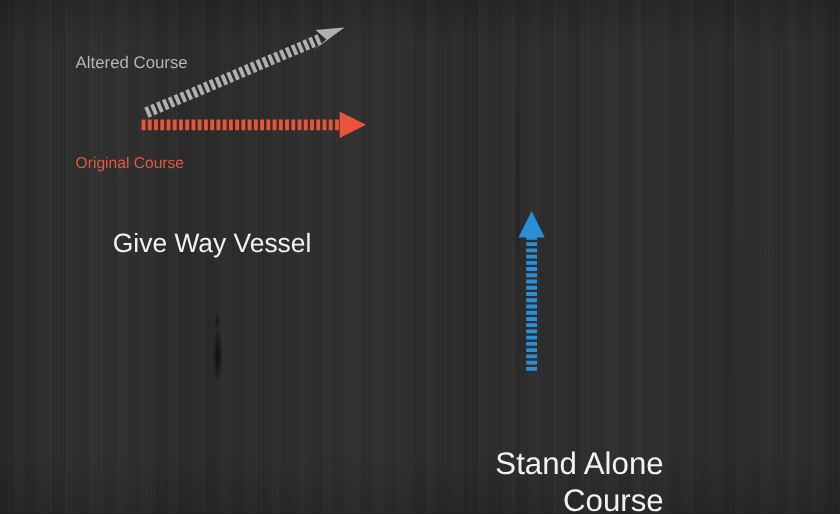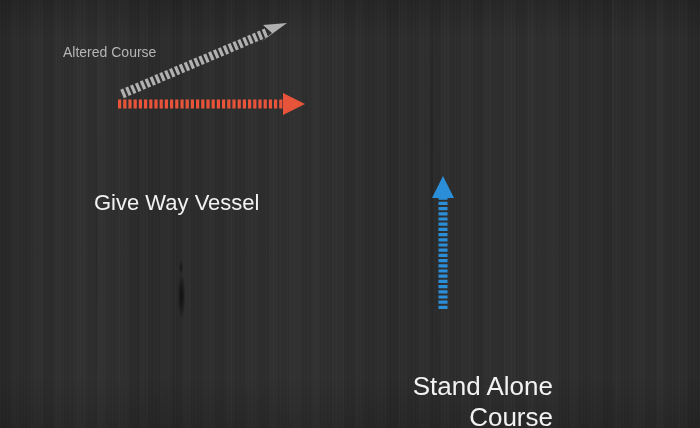--- a/index.html
+++ b/index.html
@@ -155,20 +155,21 @@
 
     <g>
       <line x1="443" y1="309" x2="443" y2="192" stroke="#2a8fd8" stroke-width="9" stroke-dasharray="3.2 2.0"></line>
       <path d="M 443 176 L 432 198 L 454 198 Z" fill="#2a8fd8"></path>
     </g>
 
   </svg>
 
   <div class="label label-altered">Altered Course</div>
 
+  <div class="label label-original">Original Course</div>
 
   <div class="label label-giveway">Give Way Vessel</div>
 
   <div class="label label-standalone">
     <span class="ln">Stand Alone</span>
     <span class="ln">Course</span>
   </div>
 
 </div>
 

